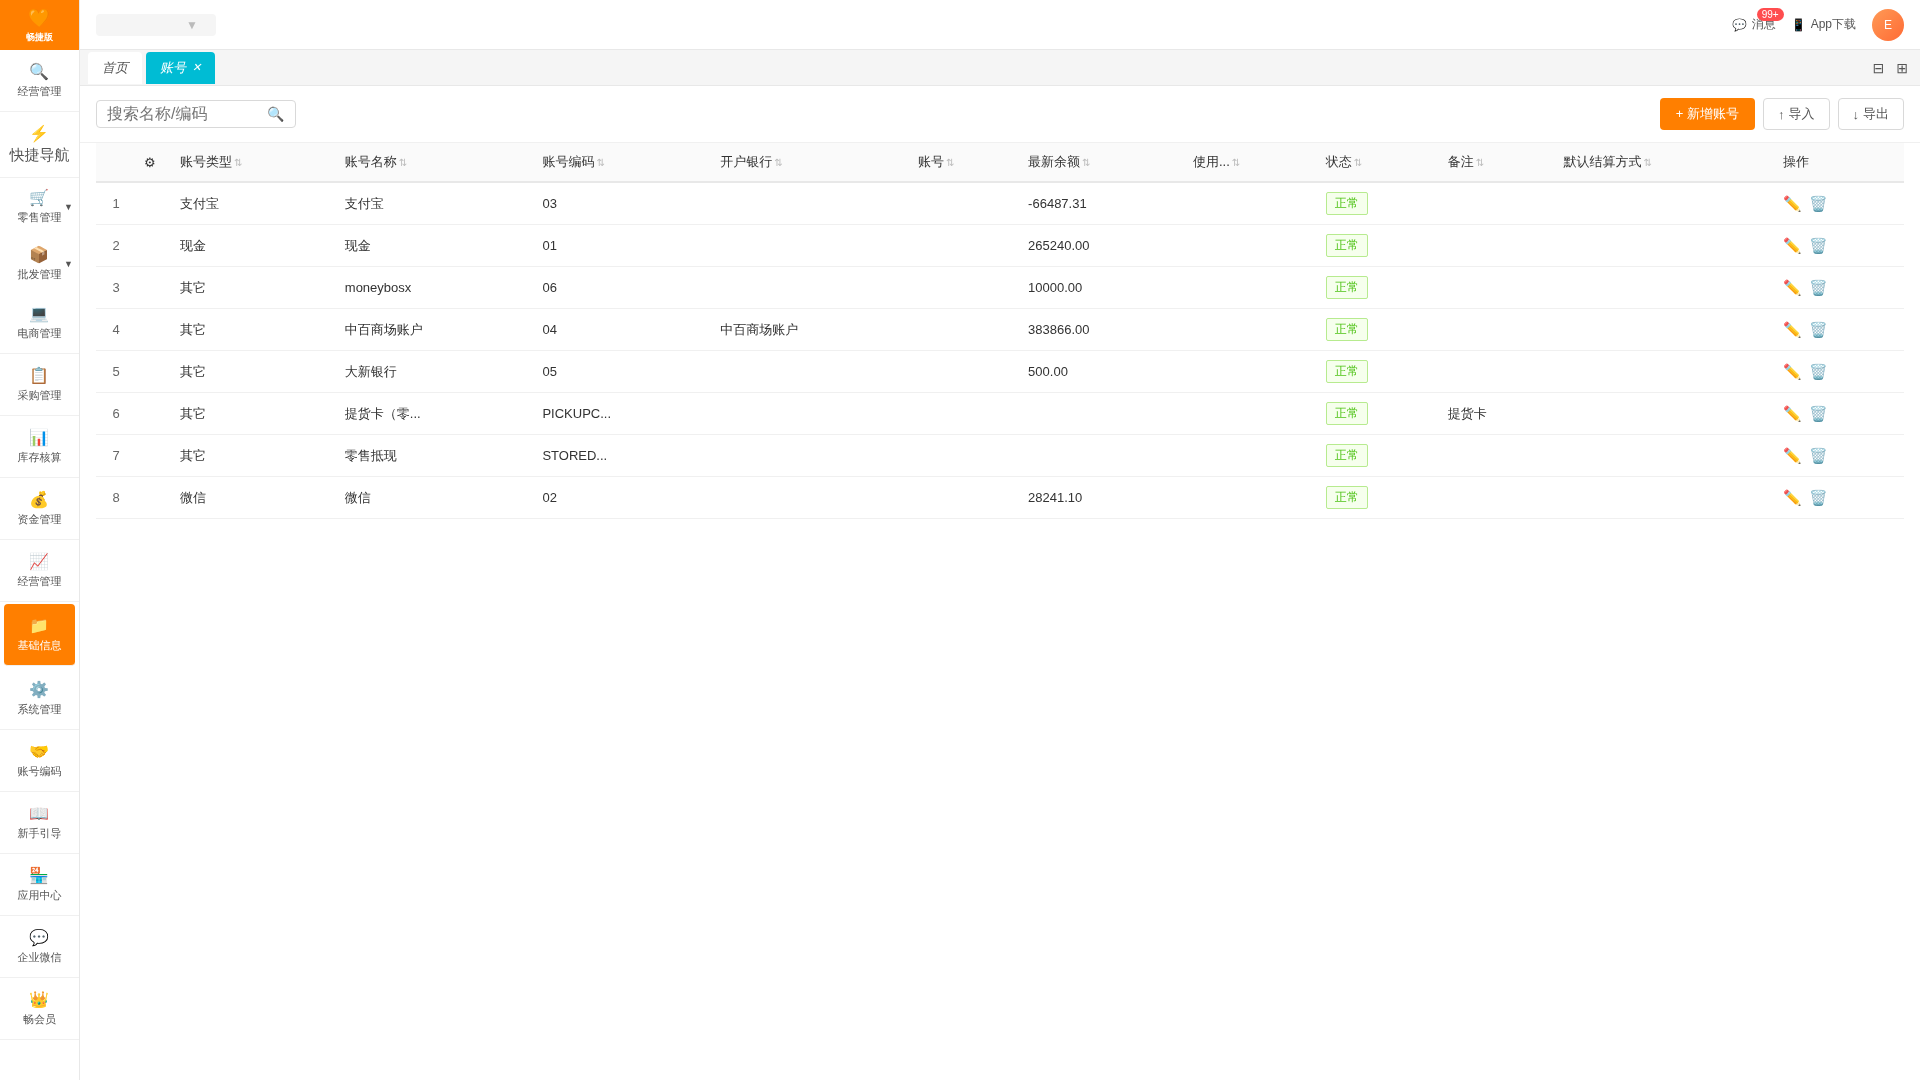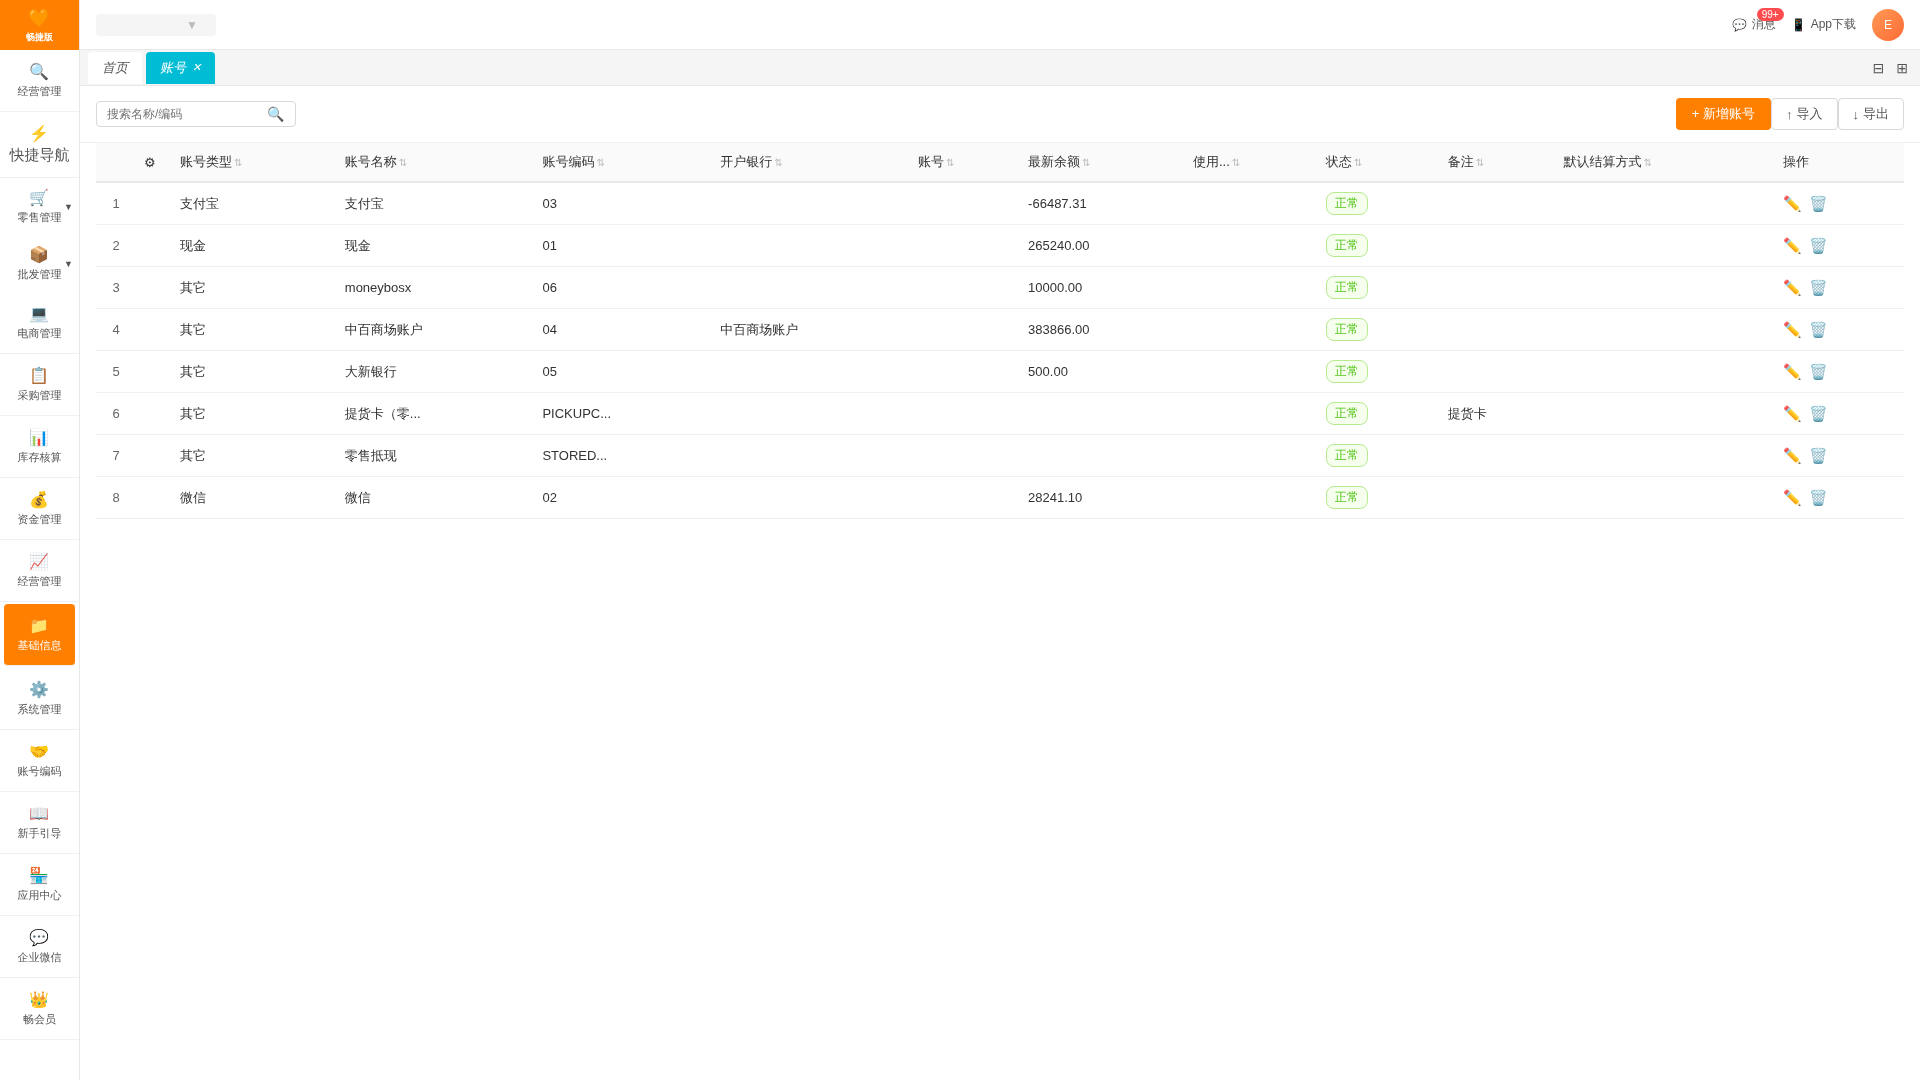--- a/index.html
+++ b/index.html
@@ -222,28 +222,29 @@
       display: flex;
       align-items: center;
       border: 1px solid #d9d9d9;
       border-radius: 4px;
       padding: 4px 10px;
       width: 200px;
     }
     .search-box input {
       border: none;
       outline: none;
-      font-size: 12px;
+      font-size: 16px;
       width: 160px;
       background: transparent;
     }
     .search-box .s-icon { color: #999; font-size: 14px; }
     .toolbar-right {
       display: flex;
       align-items: center;
+      gap: 8px;
     }
     .btn-primary {
       background: #ff7f00;
       color: #fff;
       border: none;
       border-radius: 4px;
       padding: 7px 16px;
       font-size: 13px;
       cursor: pointer;
       display: flex;
@@ -299,21 +300,21 @@
     tbody td {
       padding: 9px 8px;
       color: #333;
       white-space: nowrap;
     }
     tbody td.col-num { text-align: center; color: #666; }
     .status-badge {
       background: #f6ffed;
       border: 1px solid #b7eb8f;
       color: #52c41a;
-      border-radius: 8px;
+      border-radius: 2px;
       padding: 2px 8px;
       font-size: 12px;
       display: inline-block;
     }
     .action-icons {
       display: flex;
       gap: 8px;
       align-items: center;
     }
     .action-icon {

